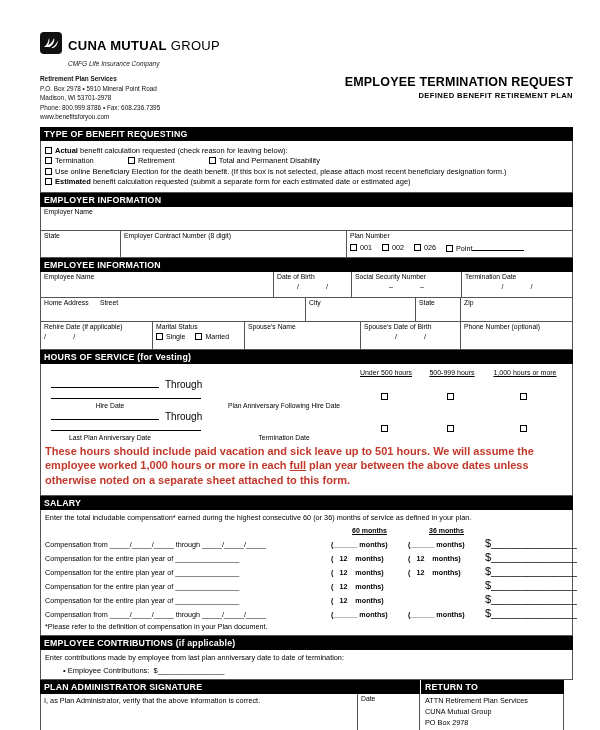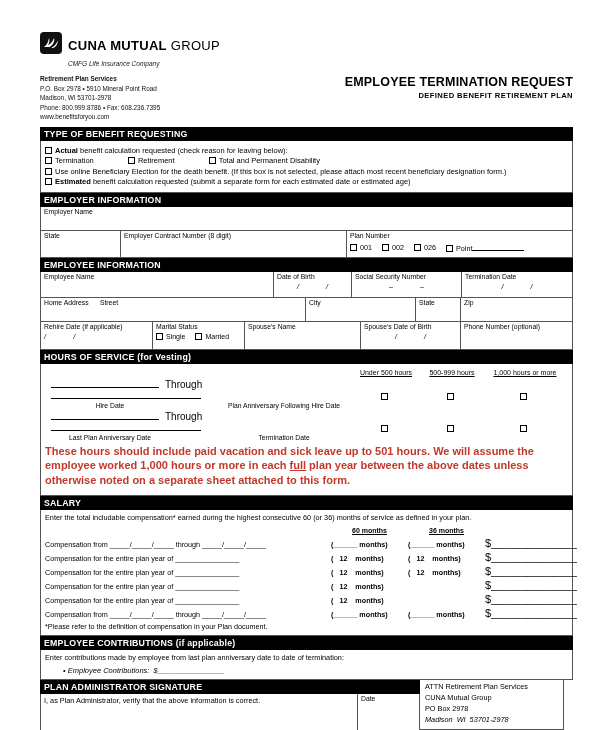--- a/index.html
+++ b/index.html
@@ -19,21 +19,21 @@
   .titles { text-align:right; margin-top:1px; }
   .title { font-size:12.5px; font-weight:bold; letter-spacing:.2px; }
   .subtitle { font-size:7.6px; font-weight:bold; margin-top:2px; letter-spacing:.4px;text-align:right; }
 
   
   .bar { background:#000; color:#fff; font-weight:bold; font-size:8.8px; padding:2px 4px; letter-spacing:.2px; }
   .sec { border:1px solid #555; border-top:none; font-size:7.5px; }
 
   .cb { display:inline-block; width:7px; height:7px; border:1px solid #000; background:#fff; vertical-align:-1px; margin-right:3px; flex:none; }
   .uline { display:inline-block; border-bottom:1px solid #000; height:9px; vertical-align:baseline; }
-  .pre { white-space:pre;font-style:italic; }
+  .pre { white-space:pre; }
   .b { font-weight:bold; }
 
   
   .bt { padding:3px 4px 4px; }
   .bt .line { margin:1.5px 0; }
   .ind1 { margin-left:20px; }
   .ind2 { margin-left:34px; }
   .reasons .item { display:inline-block; margin-right:32px; }
   .hang { padding-left:11px; }
   .hang .cb { margin-left:-11px; }
@@ -329,20 +329,21 @@
     <div class="sig-left">
       <div class="bar">PLAN ADMINISTRATOR SIGNATURE</div>
       <div class="sig-body">
         <div class="sig-top">
           <div class="sig-statement">I, as Plan Administrator, verify that the above information is correct.</div>
           <div class="sig-date"><span>Date</span></div>
         </div>
       </div>
     </div>
     <div class="sig-right">
+      <div class="bar">RETURN TO</div>
       <div class="return-body">
         <div>ATTN Retirement Plan Services</div>
         <div>CUNA Mutual Group</div>
         <div>PO Box 2978</div>
         <div class="pre">Madison  WI  53701-2978</div>
       </div>
     </div>
   </div>
 
 </div>

